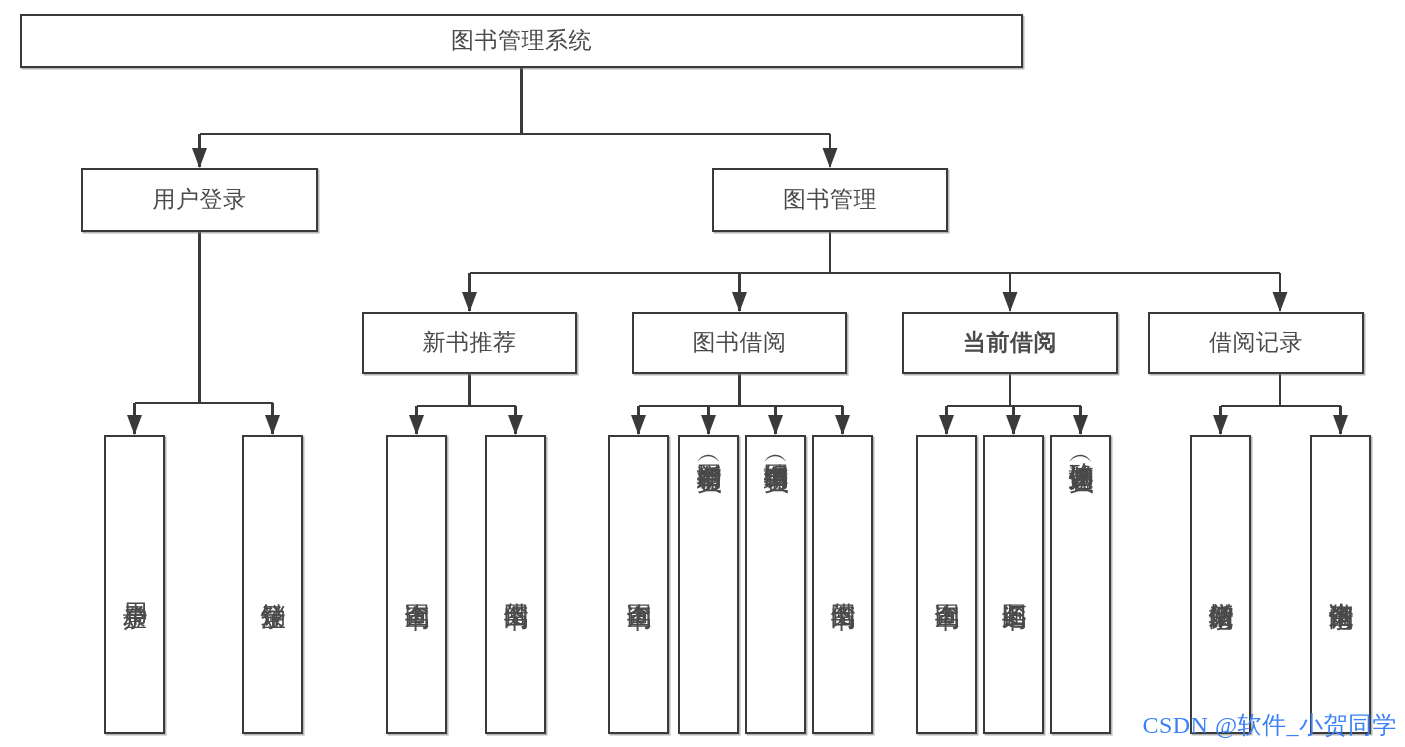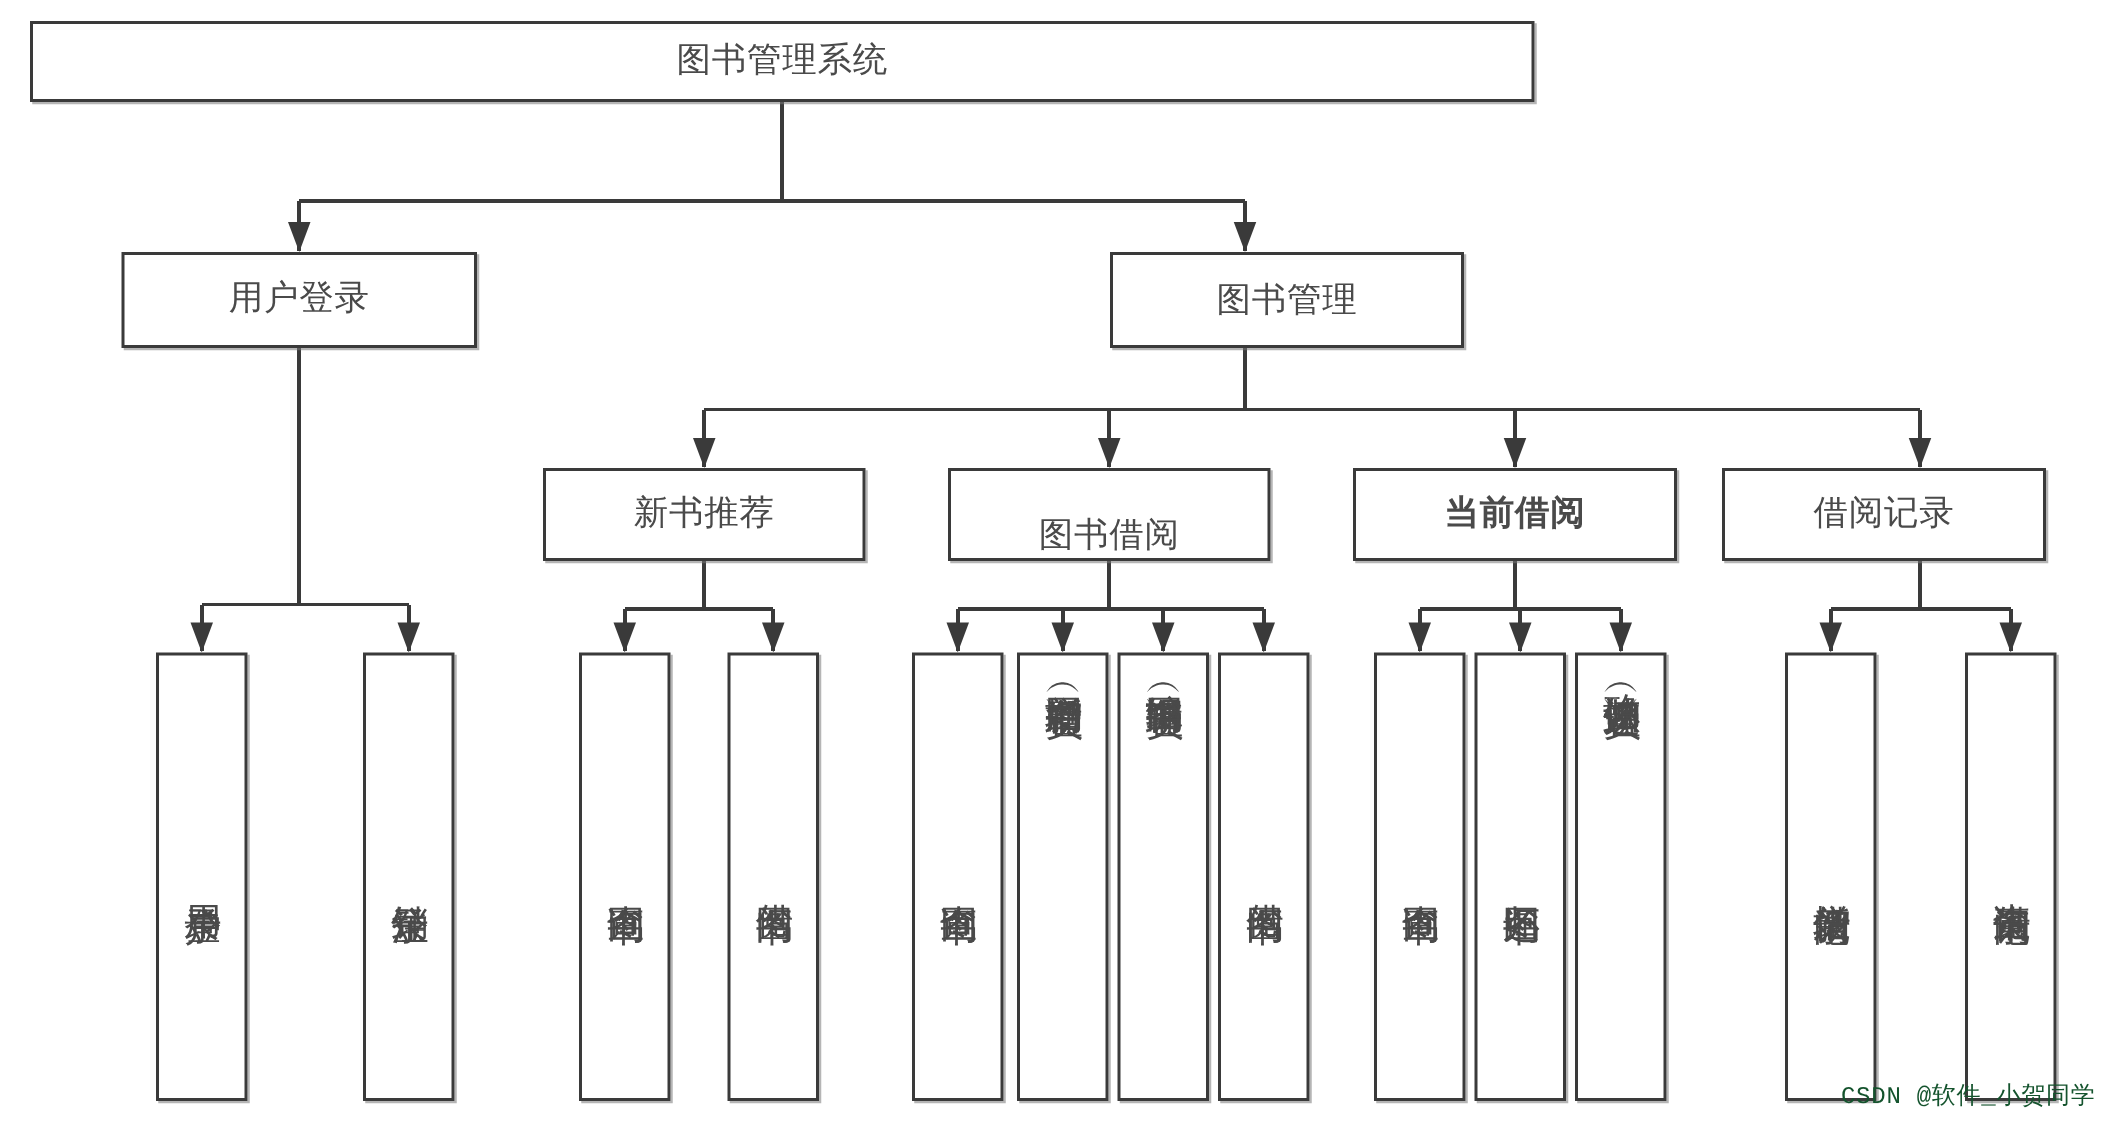--- a/index.html
+++ b/index.html
@@ -72,26 +72,26 @@
     margin-bottom: auto;
   }
   .node.v.center {
     align-items: center;
     padding-top: 0;
   }
   .watermark {
     position: absolute;
     right: 8px;
     bottom: 6px;
-    font-size: 16px;
-    color: #14532d;
+    font-size: 24px;
+    color: #3b82f6;
     letter-spacing: 0.5px;
     z-index: 3;
     white-space: nowrap;
-    font-family: Liberation Mono, monospace;
+    font-family: Liberation Serif, serif;
   }
 </style>
 </head>
 <body>
 
 <div id="canvas">
 
   <svg id="edges" viewBox="0 0 1405 747" width="1405" height="747" aria-hidden="true">
       <line x1="521.5" y1="68" x2="521.5" y2="134" stroke="#3a3a3a" stroke-width="2.6" shape-rendering="crispEdges"></line>
       <line x1="199.5" y1="134" x2="830" y2="134" stroke="#3a3a3a" stroke-width="2.6" shape-rendering="crispEdges"></line>
@@ -147,27 +147,27 @@
       <path d="M 1333 415 L 1348 415 L 1340.5 435 Z" fill="#3a3a3a"></path>
     </svg>
 
   <div id="nodes">
       <div class="node h root" style="left: 20px; top: 14px; width: 1003px; height: 54px;">
         <span class="node-label">图书管理系统</span>
       </div>
       <div class="node h" style="left: 81px; top: 168px; width: 237px; height: 64px;">
         <span class="node-label">用户登录</span>
       </div>
-      <div class="node h" style="left: 740px; top: 168px; width: 236px; height: 64px; font-family: Liberation Serif, serif;">
+      <div class="node h" style="left: 712px; top: 168px; width: 236px; height: 64px;">
         <span class="node-label">图书管理</span>
       </div>
       <div class="node h" style="left: 362px; top: 312px; width: 215px; height: 62px;">
         <span class="node-label">新书推荐</span>
       </div>
-      <div class="node h" style="left: 632px; top: 312px; width: 215px; height: 62px; align-items: flex-end;">
+      <div class="node h" style="left: 632px; top: 312px; width: 215px; height: 62px;">
         <span class="node-label">图书借阅</span>
       </div>
       <div class="node h" style="left: 902px; top: 312px; width: 216px; height: 62px; font-weight: bold;">
         <span class="node-label">当前借阅</span>
       </div>
       <div class="node h" style="left: 1148px; top: 312px; width: 216px; height: 62px;">
         <span class="node-label">借阅记录</span>
       </div>
       <div class="node v center" style="left: 104px; top: 435px; width: 61px; height: 299px;">
         <span class="node-label">用户登录</span>

